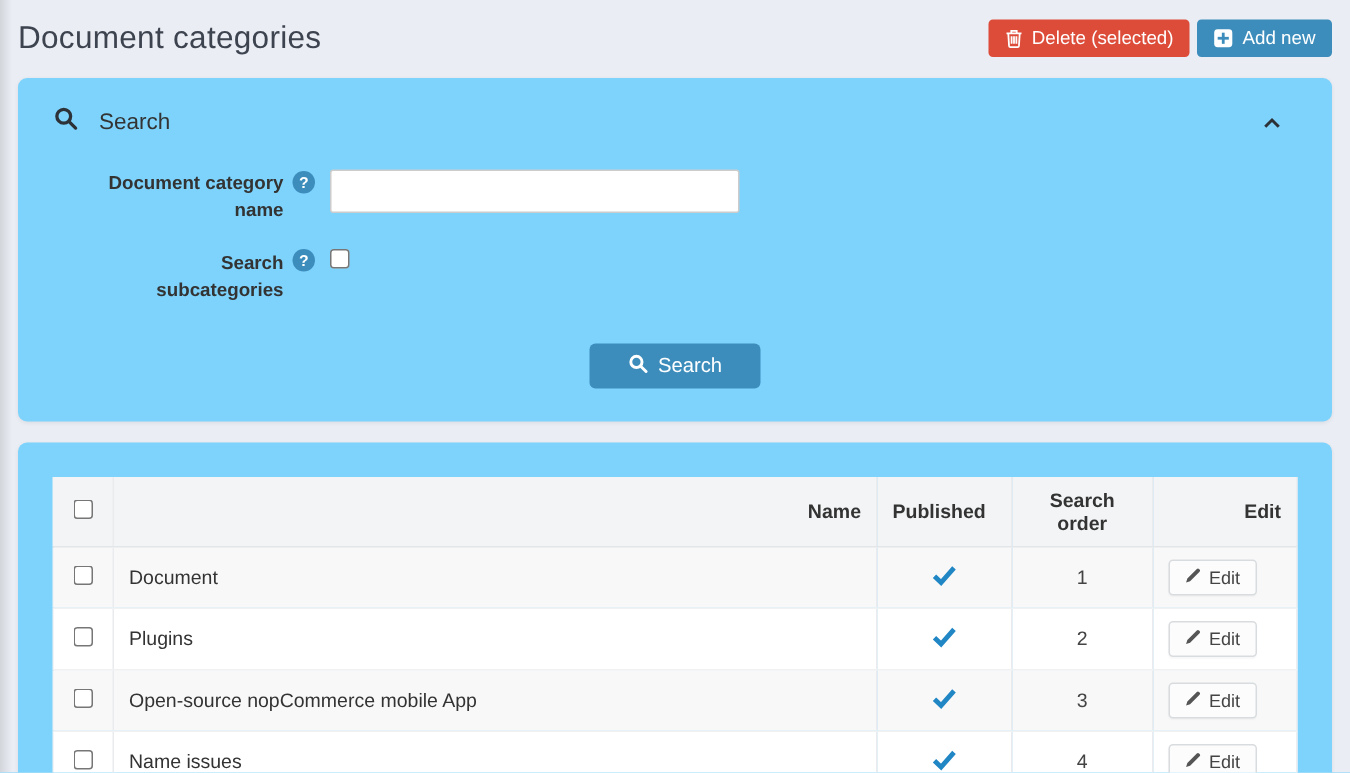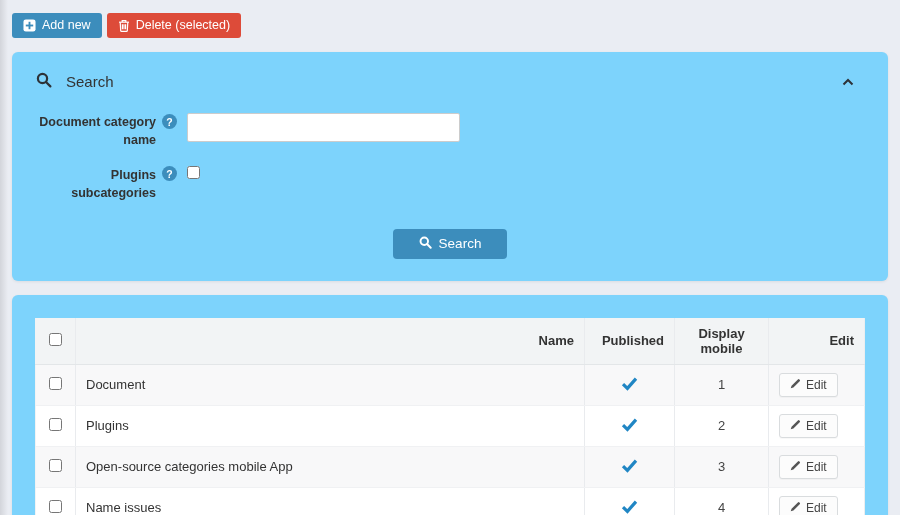--- a/index.html
+++ b/index.html
@@ -39,21 +39,21 @@
     box-shadow:0 1px 3px rgba(0,0,0,0.07);
   }
   .search-card{ padding:18px 24px 22px 24px; }
   .search-card-head{
     display:flex; align-items:center; justify-content:space-between;
   }
   .search-title-wrap{ display:flex; align-items:center; gap:14px; }
   .search-title{ font-size:15px; color:#333; }
   .collapse-btn{ background:none; border:none; cursor:pointer; padding:4px 10px; }
 
-  .form-row{ display:flex; align-items:flex-start; margin-top:20px; }
+  .form-row{ display:flex; align-items:flex-start; margin-top:20px;margin-left:33px; }
   .form-row.second{ margin-top:16px; }
   .label-cell{
     width:120px; text-align:right;
     font-size:12.5px; font-weight:bold; color:#333; line-height:1.45;
     margin-left:0;
   }
   .help-icon{
     width:15px; height:15px; border-radius:50%; background:#3c8dbc;
     color:#fff; font-size:10.5px; font-weight:bold;
     display:inline-flex; align-items:center; justify-content:center;
@@ -100,44 +100,45 @@
     background:#fcfcfc; border:1px solid #d9dcde; border-radius:3px;
     font-family:inherit; font-size:12px; color:#444;
     padding:4px 10px; display:inline-flex; align-items:center; gap:5px;
     cursor:pointer; box-shadow:0 1px 1px rgba(0,0,0,0.03);
   }
 </style>
 </head>
 <body>
 
 <div class="content-header">
+  <h1 class="page-title">Document categories</h1>
   <div class="header-btns">
-    <button class="btn btn-primary">
-      <span>
-        <svg width="13" height="13" viewBox="0 0 14 14">
-            <rect x="0.5" y="0.5" width="13" height="13" rx="2.5" fill="#fff"></rect>
-            <rect x="6" y="3" width="2" height="8" fill="#3c8dbc"></rect>
-            <rect x="3" y="6" width="8" height="2" fill="#3c8dbc"></rect>
-          </svg>
-      </span>
-      <span>Add new</span>
-    </button>
     <button class="btn btn-danger">
       <span>
         <svg width="12" height="13" viewBox="0 0 12 13" fill="none" stroke="#fff" stroke-width="1.2">
             <path d="M1 3.2 h10"></path>
             <path d="M4.2 3 V1.6 h3.6 V3"></path>
             <path d="M2.2 3.4 l0.5 8.2 a0.9 0.9 0 0 0 0.9 0.8 h4.8 a0.9 0.9 0 0 0 0.9-0.8 l0.5-8.2"></path>
             <path d="M4.4 5.2 v5"></path>
             <path d="M6 5.2 v5"></path>
             <path d="M7.6 5.2 v5"></path>
           </svg>
       </span>
       <span>Delete (selected)</span>
     </button>
+    <button class="btn btn-primary">
+      <span>
+        <svg width="13" height="13" viewBox="0 0 14 14">
+            <rect x="0.5" y="0.5" width="13" height="13" rx="2.5" fill="#fff"></rect>
+            <rect x="6" y="3" width="2" height="8" fill="#3c8dbc"></rect>
+            <rect x="3" y="6" width="8" height="2" fill="#3c8dbc"></rect>
+          </svg>
+      </span>
+      <span>Add new</span>
+    </button>
   </div>
 </div>
 
 <div class="card search-card">
   <div class="search-card-head">
     <div class="search-title-wrap">
       <span>
         <svg width="16" height="16" viewBox="0 0 16 16" fill="none" stroke="#2d3238" stroke-width="2.2">
             <circle cx="6.5" cy="6.5" r="4.6"></circle>
             <path d="M10.2 10.2 L14.4 14.4" stroke-linecap="round"></path>
@@ -156,21 +157,21 @@
 
   <div class="form-row">
     <div class="label-cell">Document category name</div>
     <span class="help-icon">?</span>
     <div class="control-cell">
       <input class="text-input" type="text" value="" style="">
     </div>
   </div>
 
   <div class="form-row second">
-    <div class="label-cell" style="padding-top:1px">Plugins subcategories</div>
+    <div class="label-cell" style="padding-top:1px">Search subcategories</div>
     <span class="help-icon">?</span>
     <div class="control-cell">
       <input type="checkbox" style="">
     </div>
   </div>
 
   <div class="search-btn-row">
     <button class="search-btn">
       <span>
         <svg width="13" height="13" viewBox="0 0 16 16" fill="none" stroke="#fff" stroke-width="2.4">
@@ -184,22 +185,22 @@
 </div>
 
 <div class="card table-card">
   <table>
     <thead>
       <tr>
         <th class="col-check">
           <input type="checkbox" style="">
         </th>
         <th>Name</th>
-        <th class="col-published" style="text-align:right">Published</th>
-        <th class="col-order" style="text-align:center">Display mobile</th>
+        <th class="col-published" style="text-align:left">Published</th>
+        <th class="col-order" style="text-align:center">Search order</th>
         <th class="col-edit">Edit</th>
       </tr>
     </thead>
     <tbody>
   <tr>
     <td class="col-check">
       <input type="checkbox" style="">
     </td>
     <td><span>Document</span></td>
     <td class="col-published">
@@ -244,21 +245,21 @@
         </span>
         <span>Edit</span>
       </button>
     </td>
   </tr>
 
   <tr>
     <td class="col-check">
       <input type="checkbox" style="">
     </td>
-    <td><span>Open-source categories mobile App</span></td>
+    <td><span>Open-source nopCommerce mobile App</span></td>
     <td class="col-published">
       <span class="check-icon">
         <svg width="17" height="15" viewBox="0 0 17 15" fill="none" stroke="#2086c4" stroke-width="3.2">
                 <path d="M2 8.2 L6.4 12.4 L15 2.6"></path>
               </svg>
       </span>
     </td>
     <td class="col-order">3</td>
     <td class="col-edit">
       <button class="edit-btn">

